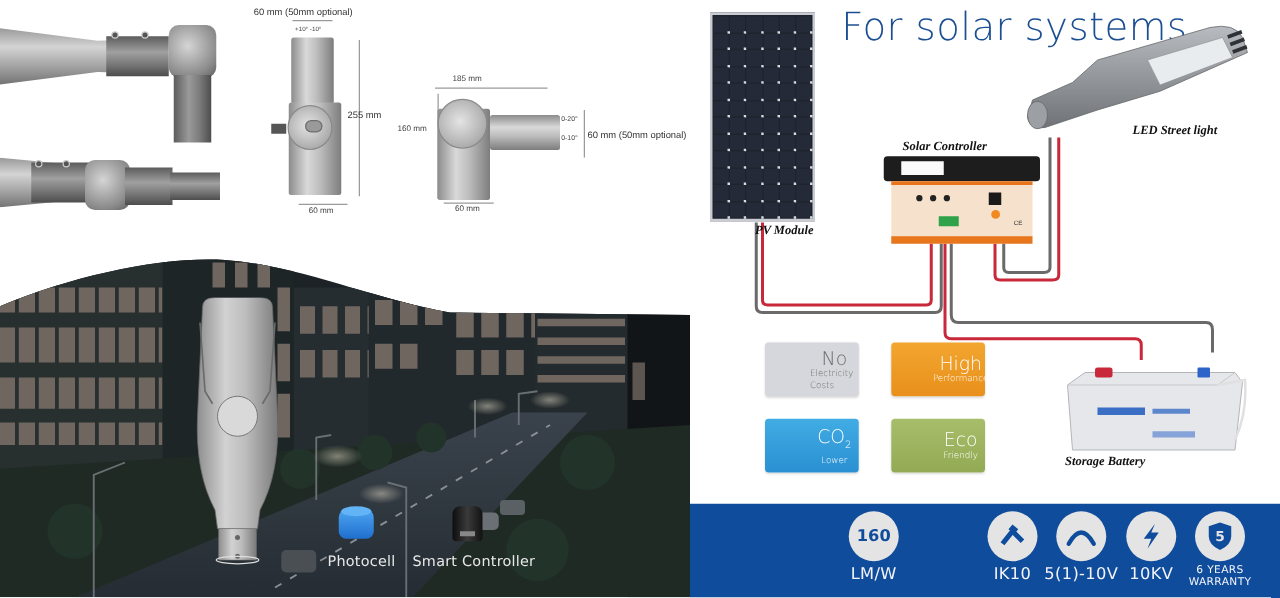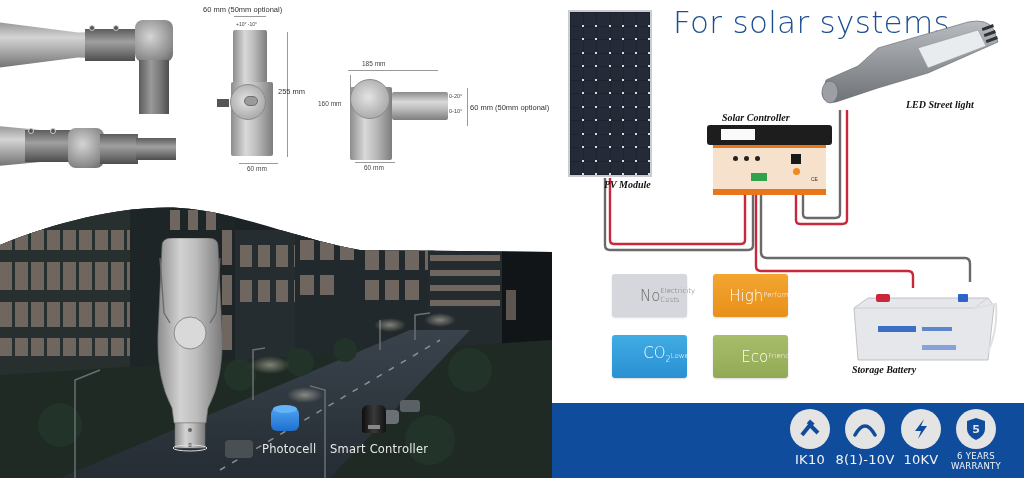--- a/index.html
+++ b/index.html
@@ -34,21 +34,21 @@
   .solar-panel div { background: #242a37; position: relative; }
   .solar-panel div::after { content: ""; position: absolute; right: -1px; bottom: -1px; width: 2px; height: 2px; background: #d7dbe2; }
   .diag-label { position: absolute; font-size: 10px; font-style: italic; font-weight: bold; color: #111; white-space: nowrap; font-family: Liberation Serif, serif; }
 
   .controller { position: absolute; left: 707px; top: 125px; width: 125px; height: 72px; }
   .ctrl-top { position: absolute; left: 0; top: 0; width: 125px; height: 20px; background: #1d1d1d; border-radius: 3px; }
   .ctrl-face { position: absolute; left: 6px; top: 20px; width: 113px; height: 45px; background: #f6e2cc; border-top: 3px solid #e8761d; }
   .ctrl-bottom { position: absolute; left: 6px; top: 64px; width: 113px; height: 6px; background: #e8761d; }
   .ctrl-sticker { position: absolute; left: 14px; top: 4px; width: 34px; height: 11px; background: #fafafa; }
 
-  .badge { position: absolute; width: 75px; height: 43px; border-radius: 3px; display: flex; flex-direction: row; align-items: center; justify-content: center; color: #fff; font-family: "DejaVu Sans", sans-serif; box-shadow: 0 1px 2px rgba(0,0,0,0.15); padding-left: 36px; }
+  .badge { position: absolute; width: 75px; height: 43px; border-radius: 3px; display: flex; flex-direction: column; align-items: center; justify-content: center; color: #fff; font-family: "DejaVu Sans", sans-serif; box-shadow: 0 1px 2px rgba(0,0,0,0.15); padding-left: 36px; }
   .badge .big { font-size: 15px; line-height: 16px; font-weight: 300; }
   .badge .small { font-size: 7px; line-height: 9px; font-weight: 300; }
   .badge sub { font-size: 8px; }
 
   
   .spec-band { position: absolute; left: 552px; top: 403px; width: 472px; height: 75px; background: #104c9c; }
   .spec-item { position: absolute; top: 6px; width: 60px; display: flex; flex-direction: column; align-items: center; }
   .spec-circle { width: 40px; height: 40px; border-radius: 50%; background: #e4e4e4; display: flex; align-items: center; justify-content: center; color: #104c9c; font-weight: bold; font-size: 13px; font-family: "DejaVu Sans", sans-serif; }
   .spec-label { color: #f2f4f8; font-size: 13px; margin-top: 3px; white-space: nowrap; font-family: "DejaVu Sans", sans-serif; letter-spacing: 0.3px; }
   .spec-label.two { font-size: 8.5px; line-height: 10px; text-align: center; margin-top: 2px; }
@@ -419,36 +419,40 @@
 <div class="badge" style="left:612px;top:335px;background:linear-gradient(180deg,#41ace4,#2a90d2);">
   <span class="big"><span>CO</span><sub>2</sub></span>
   <span class="small">Lower</span>
 </div>
 <div class="badge" style="left:713px;top:335px;background:linear-gradient(180deg,#a8bd6a,#93aa54);">
   <span class="big">Eco</span>
   <span class="small">Friendly</span>
 </div>
 
 <div class="spec-band">
+  <div class="spec-item" style="left:117px;">
+    <div class="spec-circle">160</div>
+    <div class="spec-label">LM/W</div>
+  </div>
   <div class="spec-item" style="left:228px;">
     <div class="spec-circle">
       <svg width="22" height="22" viewBox="0 0 22 22">
           <path d="M3 17 L 11 7 L 19 15" stroke="#104c9c" stroke-width="4" fill="none" stroke-linejoin="miter"></path>
           <rect x="9" y="3" width="6" height="5" fill="#104c9c" transform="rotate(40 12 5)"></rect>
         </svg>
     </div>
     <div class="spec-label">IK10</div>
   </div>
   <div class="spec-item" style="left:283px;">
     <div class="spec-circle">
       <svg width="26" height="16" viewBox="0 0 26 16">
           <path d="M3 14 Q 13 -4 23 14" stroke="#104c9c" stroke-width="3.5" fill="none" stroke-linecap="round"></path>
         </svg>
     </div>
-    <div class="spec-label">8(1)-10V</div>
+    <div class="spec-label">5(1)-10V</div>
   </div>
   <div class="spec-item" style="left:339px;">
     <div class="spec-circle">
       <svg width="18" height="22" viewBox="0 0 18 22">
           <path d="M12 1 L 3 13 L 9 13 L 6 21 L 15 8 L 9 8 Z" fill="#104c9c"></path>
         </svg>
     </div>
     <div class="spec-label">10KV</div>
   </div>
   <div class="spec-item" style="left:394px;">

